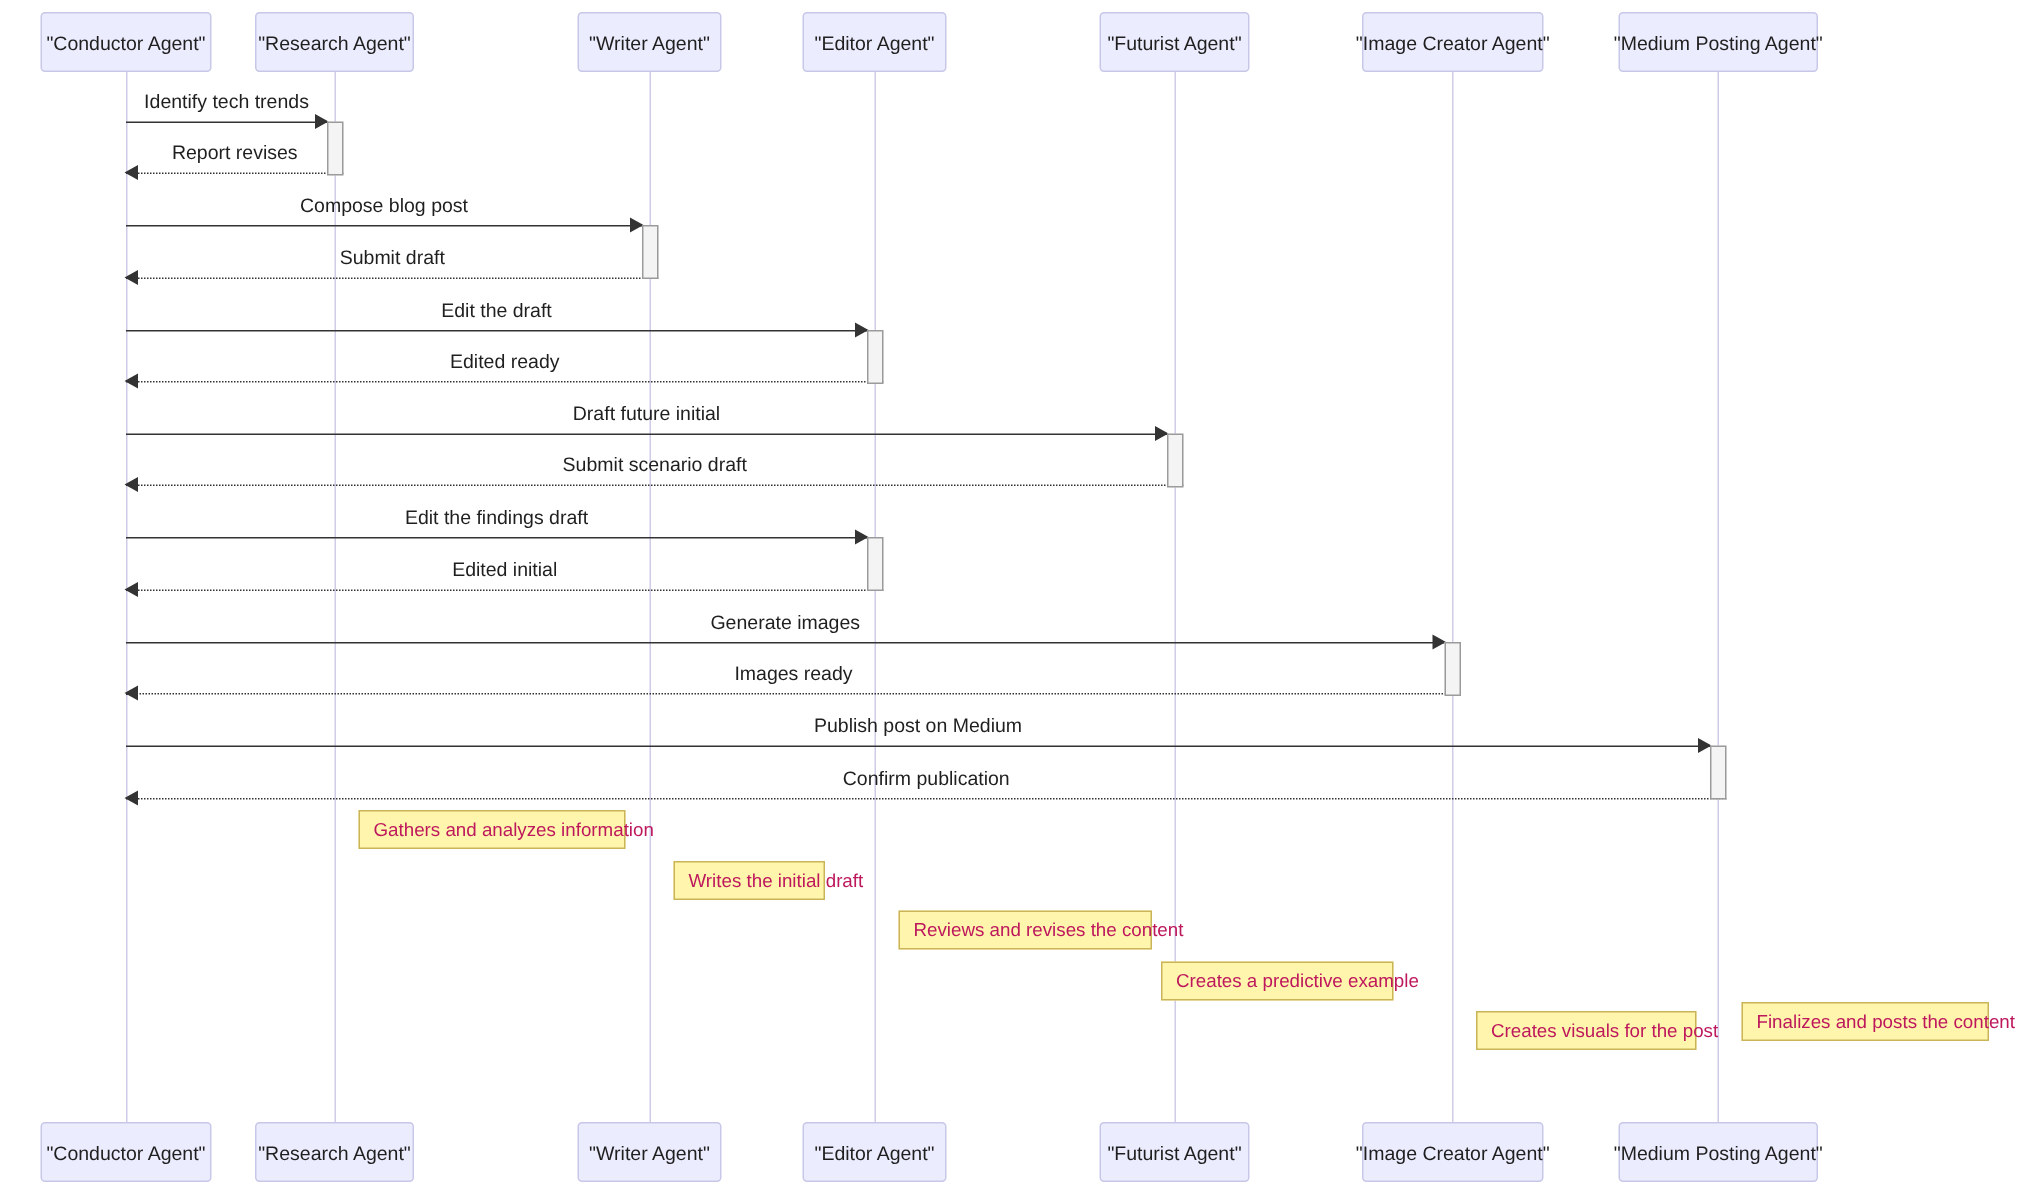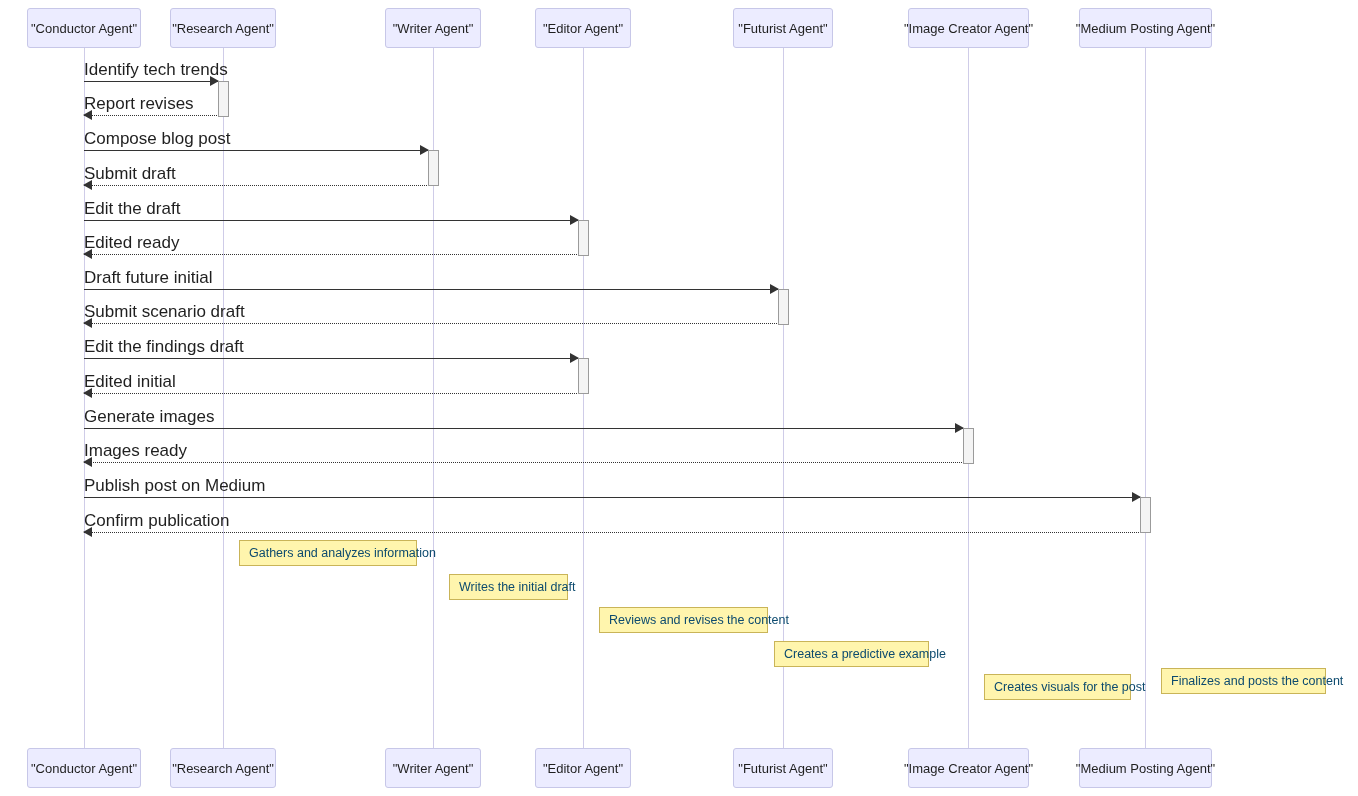--- a/index.html
+++ b/index.html
@@ -89,37 +89,38 @@
     left: -1px;
     border-top: 5px solid transparent;
     border-bottom: 5px solid transparent;
     border-right: 9px solid #333333;
   }
   .msg .label {
     position: absolute;
     left: 0;
     width: 100%;
     top: -21px;
-    font-size: 17px;
+    text-align: center;
+    font-size: 13px;
     color: #1f1f1f;
     white-space: nowrap;
   }
 
   
   .note {
     position: absolute;
     box-sizing: border-box;
     background: #FFF5AD;
     border: 1px solid #C9B458;
     height: 26px;
     display: flex;
     align-items: center;
     padding: 0 9px;
     font-size: 12.5px;
-    color: #0c4a6e;
+    color: #be185d;
     white-space: nowrap;
     z-index: 6;
   }
 </style>
 </head>
 <body>
 
 <div id="diagram">
   <div id="lifelines-layer">
       <div class="lifeline" style="left: 84px; top: 48px; height: 700px;"></div>
@@ -208,21 +209,21 @@
       <div class="msg to-left dotted" style="left: 84px; top: 532px; width: 1067px;">
         <div class="line"></div>
         <div class="head"></div>
         <div class="label">Confirm publication</div>
       </div>
     </div>
   <div id="notes-layer">
       <div class="note" style="left: 239px; top: 540px; width: 178px;">
         <span>Gathers and analyzes information</span>
       </div>
-      <div class="note" style="left: 449px; top: 574px; width: 119px;">
+      <div class="note" style="left: 449px; top: 574px; width: 101px;">
         <span>Writes the initial draft</span>
       </div>
       <div class="note" style="left: 599px; top: 607px; width: 169px;">
         <span>Reviews and revises the content</span>
       </div>
       <div class="note" style="left: 774px; top: 641px; width: 155px;">
         <span>Creates a predictive example</span>
       </div>
       <div class="note" style="left: 984px; top: 674px; width: 147px;">
         <span>Creates visuals for the post</span>

